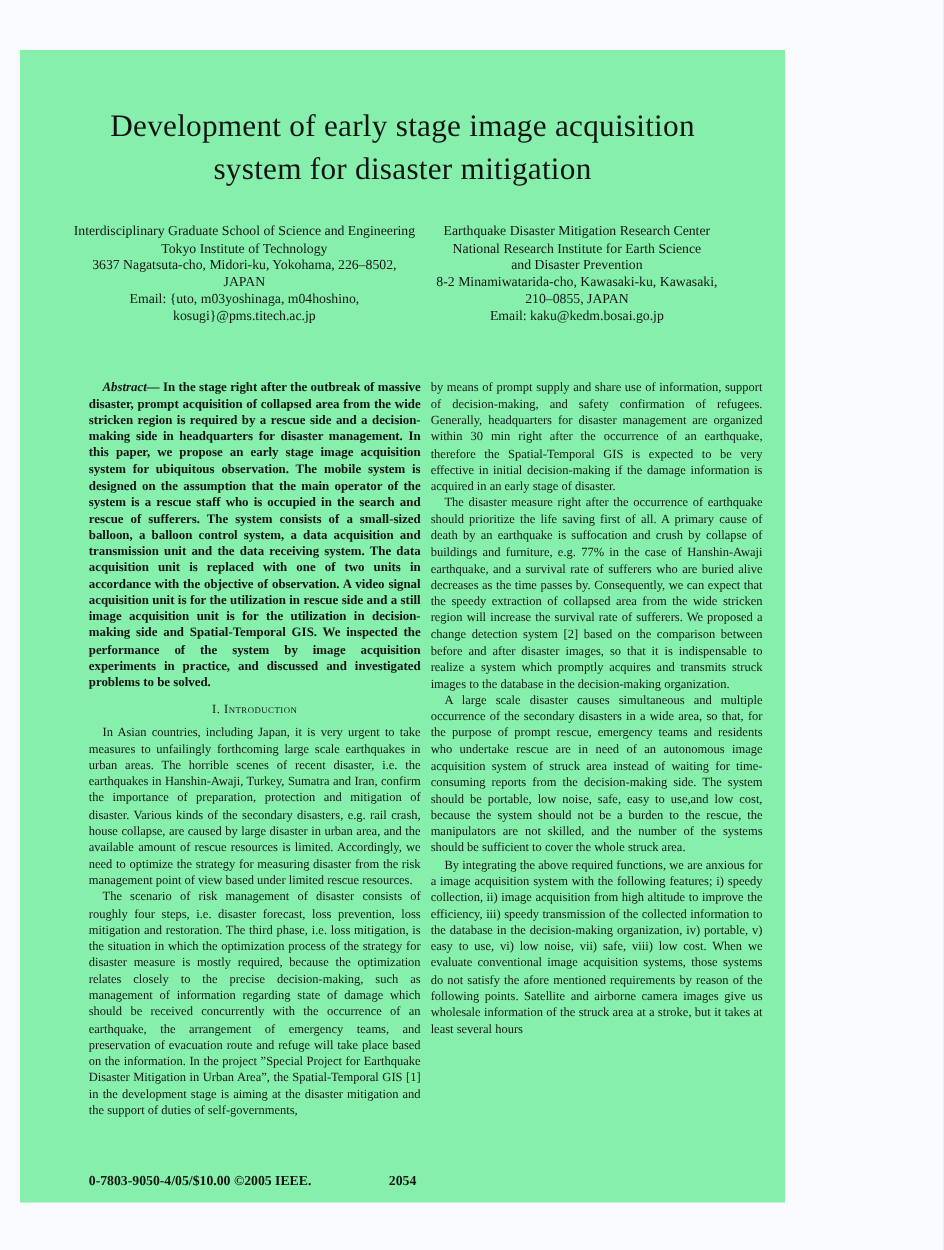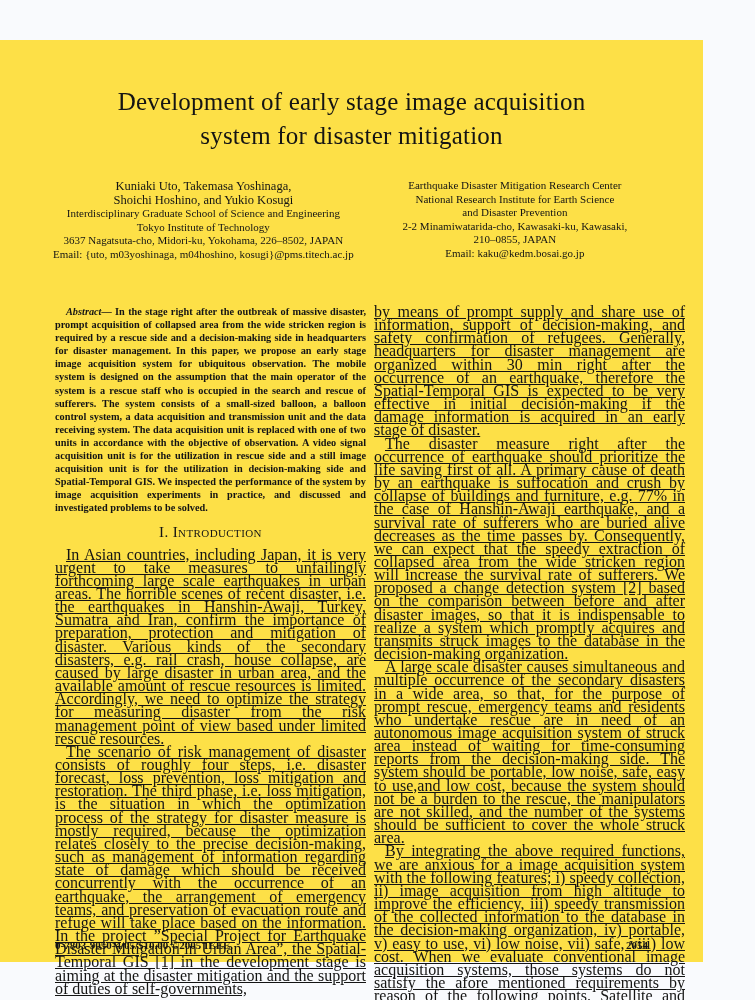--- a/index.html
+++ b/index.html
@@ -5,22 +5,22 @@
   html, body { margin: 0; padding: 0; }
   body {
     width: 755px; height: 1000px;
     background: #f9fafd;
     font-family: "Liberation Serif", "DejaVu Serif", serif;
     color: #141414;
     -webkit-font-smoothing: antialiased;
   }
   .canvas { position: relative; width: 755px; height: 1000px; overflow: hidden; }
   .paper {
-    position: absolute; left: 0; top: 40px; width: 703px; height: 922px;
-    background: #fde047;
+    position: absolute; left: 16px; top: 40px; width: 612px; height: 922px;
+    background: #86efac;
   }
   .title {
     margin: 45px 40px 0;
     text-align: center;
     font-size: 25px;
     line-height: 34px;
     font-weight: normal;
     white-space: pre-line;
     letter-spacing: 0.2px;
   }
@@ -47,66 +47,63 @@
     font-size: 10.3px;
     line-height: 13.1px;
     font-weight: bold;
     text-align: justify;
     text-indent: 11px;
   }
   .abs-label { font-style: italic; }
   .sec-heading {
     margin: 9px 0 7px;
     text-align: center;
-    font-size: 15px;
+    font-size: 10px;
     font-weight: normal;
     font-variant: small-caps;
     letter-spacing: 0.4px;
   }
   .para {
     margin: 0;
-    font-size: 16px;
+    font-size: 10px;
     line-height: 13.15px;
     text-align: justify;
     text-indent: 11px;
-    text-decoration: underline;
   }
   .para.noindent { text-indent: 0; }
   .footer {
     position: absolute; left: 55px; right: 45px; top: 899px;
     font-size: 11px; font-weight: bold; line-height: 13px;
   }
   .footer .copyright { position: absolute; left: 0; top: 0; }
   .footer .pageno {
-    position: absolute; left: 0; right: 10px; top: 0; text-align: right;
+    position: absolute; left: 0; right: 10px; top: 0; text-align: center;
   }
 </style>
 </head>
 <body>
 
 <div class="canvas">
   <div class="paper">
 
     <h1 class="title">Development of early stage image acquisition
 system for disaster mitigation</h1>
 
     <div class="authors">
       <div class="author-block">
-        <div class="author-names">Kuniaki Uto, Takemasa Yoshinaga,
-Shoichi Hoshino, and Yukio Kosugi</div>
         <div class="author-affil">Interdisciplinary Graduate School of Science and Engineering
 Tokyo Institute of Technology
 3637 Nagatsuta-cho, Midori-ku, Yokohama, 226–8502, JAPAN
 Email: {uto, m03yoshinaga, m04hoshino, kosugi}@pms.titech.ac.jp</div>
       </div>
       <div class="author-block">
         <div class="author-affil">Earthquake Disaster Mitigation Research Center
 National Research Institute for Earth Science
 and Disaster Prevention
-2-2 Minamiwatarida-cho, Kawasaki-ku, Kawasaki,
+8-2 Minamiwatarida-cho, Kawasaki-ku, Kawasaki,
 210–0855, JAPAN
 Email: kaku@kedm.bosai.go.jp</div>
       </div>
     </div>
 
     <div class="columns">
       <div class="col">
         <p class="abstract"><span class="abs-label">Abstract—</span><span> In the stage right after the outbreak of massive disaster, prompt acquisition of collapsed area from the wide stricken region is required by a rescue side and a decision-making side in headquarters for disaster management. In this paper, we propose an early stage image acquisition system for ubiquitous observation. The mobile system is designed on the assumption that the main operator of the system is a rescue staff who is occupied in the search and rescue of sufferers. The system consists of a small-sized balloon, a balloon control system, a data acquisition and transmission unit and the data receiving system. The data acquisition unit is replaced with one of two units in accordance with the objective of observation. A video signal acquisition unit is for the utilization in rescue side and a still image acquisition unit is for the utilization in decision-making side and Spatial-Temporal GIS. We inspected the performance of the system by image acquisition experiments in practice, and discussed and investigated problems to be solved.</span></p>
         <h2 class="sec-heading">I. Introduction</h2>
         <p class="para">In Asian countries, including Japan, it is very urgent to take measures to unfailingly forthcoming large scale earthquakes in urban areas. The horrible scenes of recent disaster, i.e. the earthquakes in Hanshin-Awaji, Turkey, Sumatra and Iran, confirm the importance of preparation, protection and mitigation of disaster. Various kinds of the secondary disasters, e.g. rail crash, house collapse, are caused by large disaster in urban area, and the available amount of rescue resources is limited. Accordingly, we need to optimize the strategy for measuring disaster from the risk management point of view based under limited rescue resources.</p>

